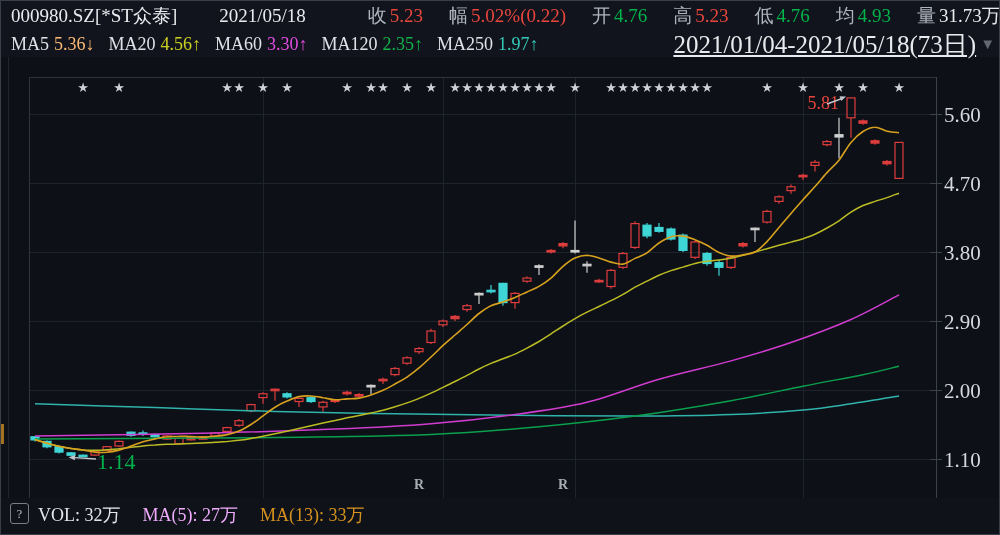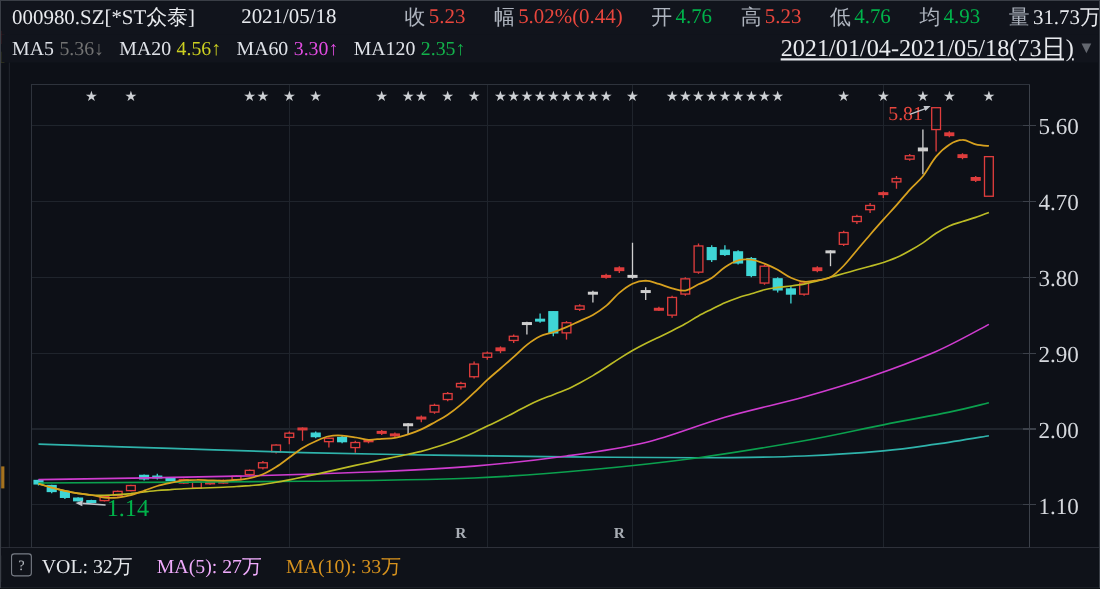--- a/index.html
+++ b/index.html
@@ -9,21 +9,21 @@
   .row{position:absolute;left:0;width:100%;display:flex;align-items:center;white-space:nowrap;}
   #quote-bar{top:0;height:30px;padding-left:10px;font-size:19px;background:#11141c;}
   #quote-bar .sym{color:#e8eaee;margin-right:42px;}
   #quote-bar .date{color:#e8eaee;margin-right:62px;}
   .field{display:flex;align-items:center;margin-right:26px;}
   .field .lbl{color:#aeb4be;margin-right:3px;}
   #ma-bar{top:30px;height:26px;padding-left:10px;font-size:18px;background:#11141c;}
   .ma-item{display:flex;align-items:flex-start;margin-right:14px;}
   .ma-item .lbl{color:#dfe2e8;margin-right:5px;}
   #range-wrap{margin-left:auto;display:flex;align-items:center;padding-right:14px;}
-  #range-text{color:#e8eaee;text-decoration:underline;font-size:22px;}
+  #range-text{color:#e8eaee;text-decoration:underline;font-size:25px;}
   #range-caret{color:#63676f;font-size:15px;margin-left:4px;}
   #chart-region{position:absolute;left:0;top:56px;width:1000px;height:441px;}
   #vol-bar{top:497px;height:38px;padding-left:9px;font-size:18px;align-items:flex-start;
            padding-top:5px;background:#0f1219;}
   #help-box{display:inline-flex;justify-content:center;align-items:center;width:17px;height:19px;
             border:1px solid #787d86;border-radius:3px;color:#b8bcc2;font-size:13px;margin-right:9px;}
   .vol-item{margin-right:22px;}
   .edge{position:absolute;}
   #gutter-line{left:7px;top:0;width:1px;height:535px;background:#20242c;}
   .sliver{left:0;width:3px;}
@@ -41,21 +41,21 @@
 
   <div id="quote-bar" class="row">
     <span class="sym">000980.SZ[*ST众泰]</span>
     <span class="date">2021/05/18</span>
     <span class="field">
       <span class="lbl">收</span>
       <span style="color: rgb(232, 70, 61);">5.23</span>
     </span>
     <span class="field">
       <span class="lbl">幅</span>
-      <span style="color: rgb(232, 70, 61);">5.02%(0.44)</span>
+      <span style="color: rgb(232, 70, 61);">5.02%(0.22)</span>
     </span>
     <span class="field">
       <span class="lbl">开</span>
       <span style="color: rgb(0, 179, 74);">4.76</span>
     </span>
     <span class="field">
       <span class="lbl">高</span>
       <span style="color: rgb(232, 70, 61);">5.23</span>
     </span>
     <span class="field">
@@ -68,33 +68,37 @@
     </span>
     <span class="field">
       <span class="lbl">量</span>
       <span style="color: rgb(232, 234, 238);">31.73万</span>
     </span>
   </div>
 
   <div id="ma-bar" class="row">
     <span class="ma-item">
       <span class="lbl">MA5</span>
-      <span style="color: #737373;">5.36↓</span>
+      <span style="color: #fdba74;">5.36↓</span>
     </span>
     <span class="ma-item">
       <span class="lbl">MA20</span>
       <span style="color: rgb(205, 208, 33);">4.56↑</span>
     </span>
     <span class="ma-item">
       <span class="lbl">MA60</span>
       <span style="color: rgb(225, 76, 225);">3.30↑</span>
     </span>
     <span class="ma-item">
       <span class="lbl">MA120</span>
       <span style="color: rgb(19, 178, 75);">2.35↑</span>
+    </span>
+    <span class="ma-item">
+      <span class="lbl">MA250</span>
+      <span style="color: rgb(53, 200, 184);">1.97↑</span>
     </span>
     <span id="range-wrap">
       <span id="range-text">2021/01/04-2021/05/18(73日)</span>
       <span id="range-caret">▼</span>
     </span>
   </div>
 
   <div id="chart-region">
     <svg id="chart-svg" width="1000" height="441" viewBox="0 0 1000 441">
         <g>
@@ -397,16 +401,16 @@
         <text x="96" y="412" fill="#00b34a" font-size="22">1.14</text>
         <line x1="95" y1="402" x2="74" y2="400.6" stroke="#c2c6cc" stroke-width="1.4"></line>
         <polygon points="67.5,400.3 74.2,398 73.8,403.2" fill="#c2c6cc"></polygon>
       </svg>
   </div>
 
   <div id="vol-bar" class="row">
     <span id="help-box">?</span>
     <span class="vol-item" style="color: rgb(228, 230, 234);">VOL: 32万</span>
     <span class="vol-item" style="color: #f0abfc;">MA(5): 27万</span>
-    <span class="vol-item" style="color: rgb(214, 146, 30);">MA(10): 33万</span>
+    <span class="vol-item" style="color: rgb(214, 146, 30);">MA(13): 33万</span>
   </div>
 
 </div>
 
 </body></html>

